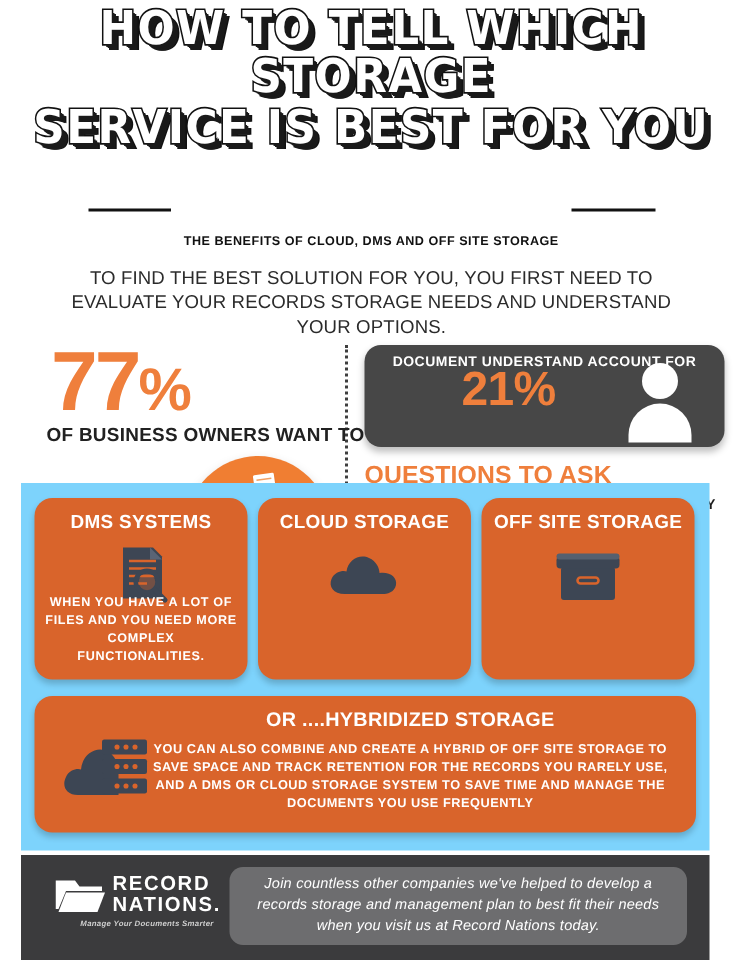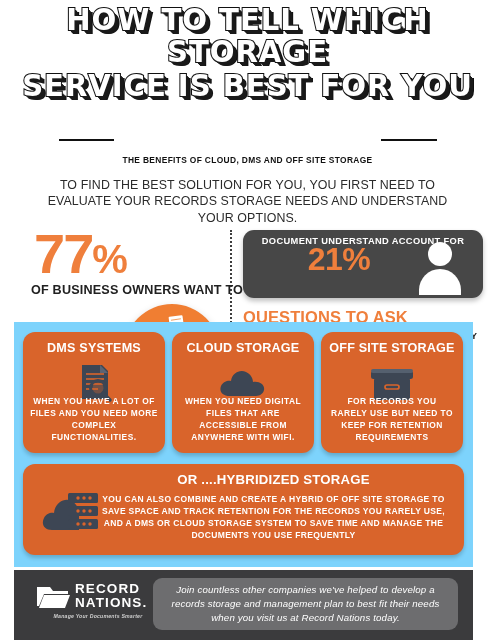--- a/index.html
+++ b/index.html
@@ -449,34 +449,32 @@
       <div class="card-text">WHEN YOU HAVE A LOT OF FILES AND YOU NEED MORE COMPLEX FUNCTIONALITIES.</div>
     </div>
 
     <div class="card">
       <div class="card-title">CLOUD STORAGE</div>
       <div class="card-icon">
         <svg width="52" height="38" viewBox="0 0 52 38">
           <path d="M13 32 C5 32 2 27 4 22 C6 17 12 16 14 17 C15 9 23 5 29 8 C34 10 36 15 36 18 C43 17 48 21 47 26 C46 31 41 32 38 32 Z" fill="#3d4654"></path>
         </svg>
       </div>
-      <div class="card-text">WHEN YOU NEED DIGITAL FILES THAT ARE ACCESSIBLE FROM ANYWHERE WITH WIFI.</div>
     </div>
 
     <div class="card">
       <div class="card-title">OFF SITE STORAGE</div>
       <div class="card-icon">
         <svg width="52" height="42" viewBox="0 0 52 42">
           <rect x="8" y="16" width="36" height="22" rx="2" fill="#3d4654"></rect>
           <rect x="5" y="9" width="42" height="8" rx="2.5" fill="#3d4654"></rect>
           <rect x="5" y="7" width="42" height="4" rx="2" fill="#55606f"></rect>
           <rect x="19" y="23" width="14" height="4" rx="2" fill="none" stroke="#d9642b" stroke-width="1.7"></rect>
         </svg>
       </div>
-      <div class="card-text">FOR RECORDS YOU RARELY USE BUT NEED TO KEEP FOR RETENTION REQUIREMENTS</div>
     </div>
   </div>
 
   <div class="hybrid">
     <div class="hy-icon">
       <svg width="62" height="50" viewBox="0 0 62 50">
         <path d="M12 44 C4 44 1 38 4 32 C6 27 12 26 14 27 C15 16 25 11 32 15 C37 18 39 24 39 27 L39 44 Z" fill="#3d4654"></path>
         <g>
           <rect x="28" y="7" width="30" height="10" rx="1.5" fill="#3d4654"></rect>
           <rect x="28" y="20" width="30" height="10" rx="1.5" fill="#3d4654"></rect>

